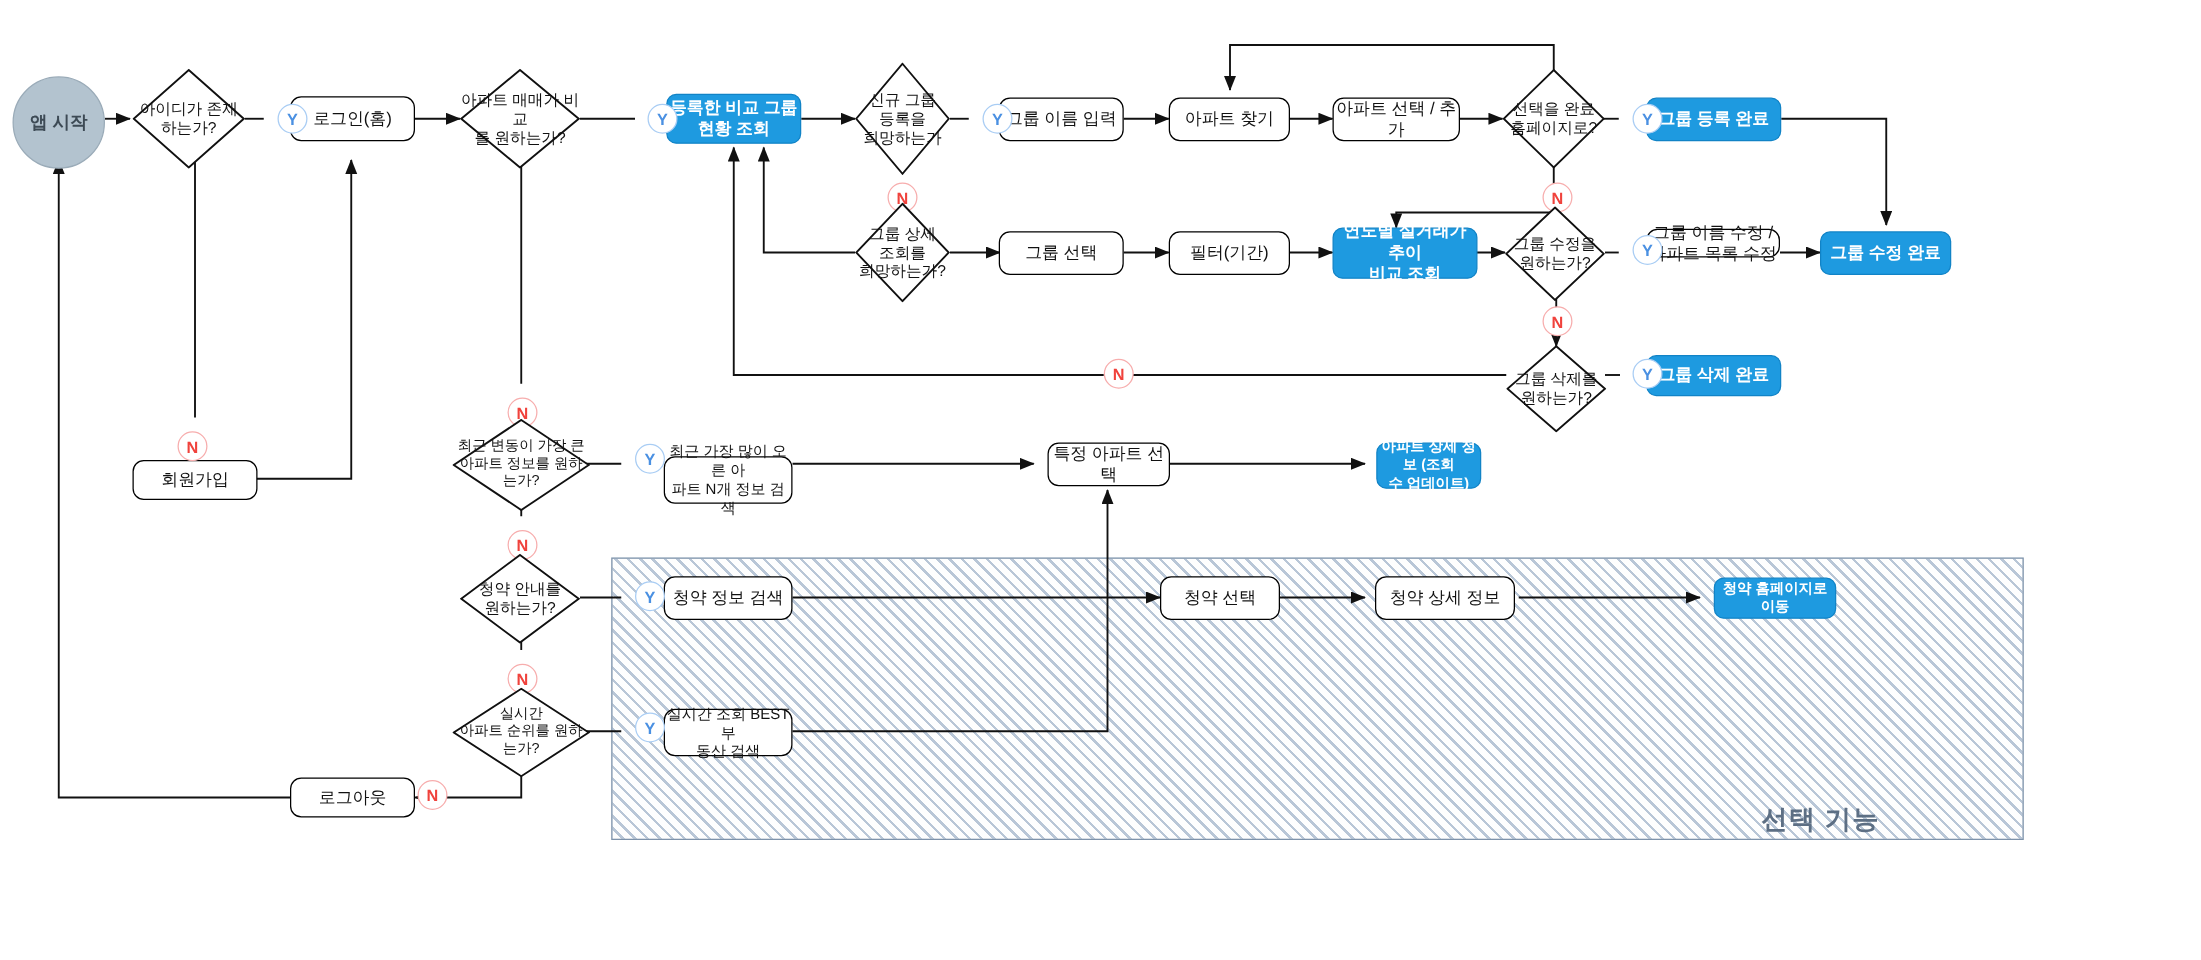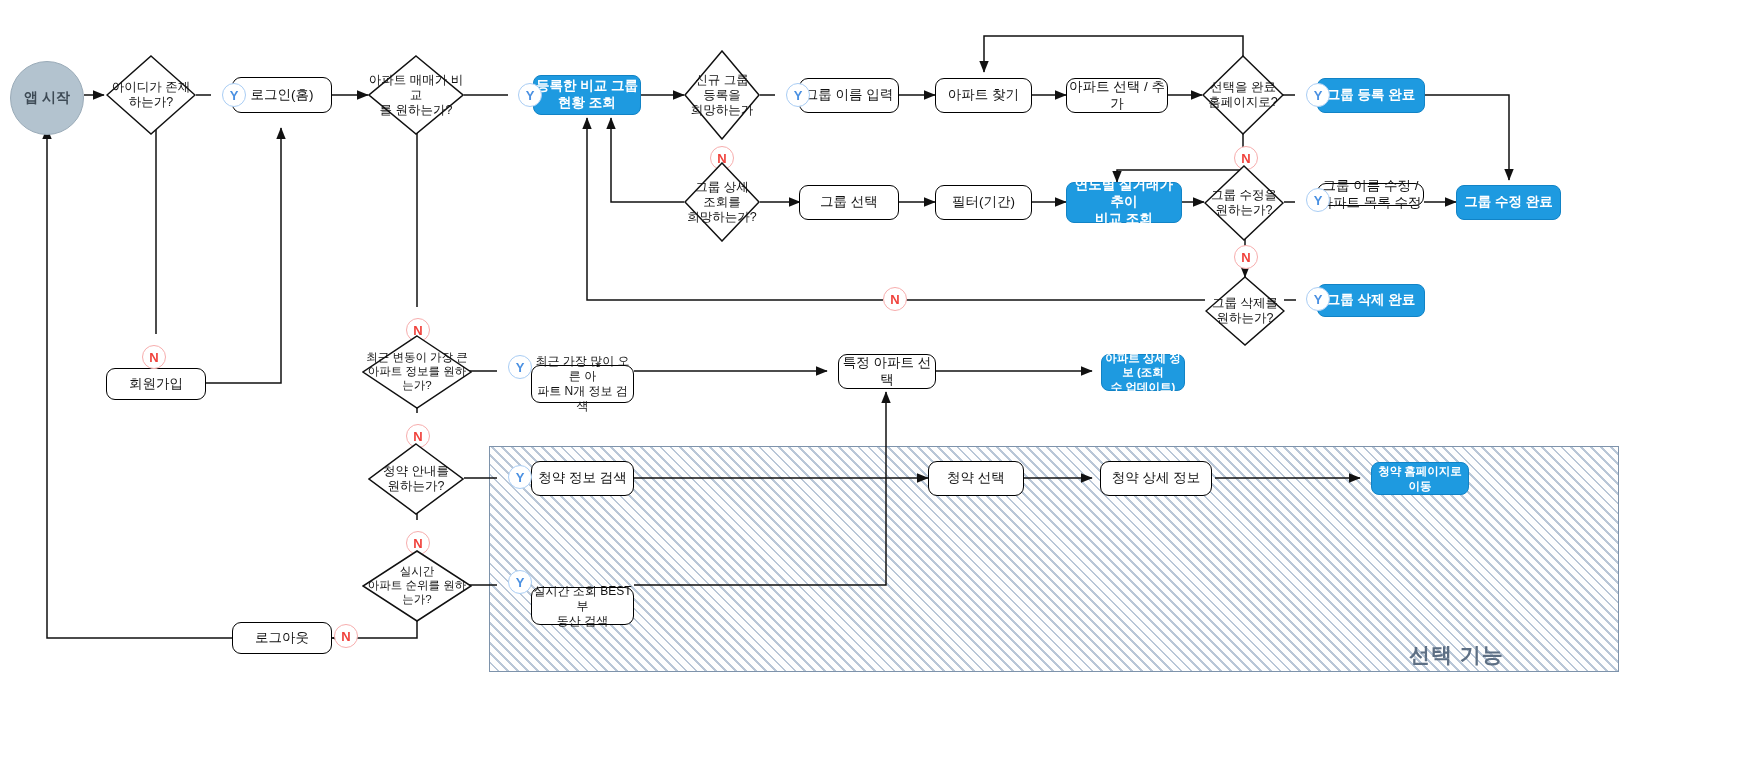--- a/index.html
+++ b/index.html
@@ -264,21 +264,21 @@
 
   <div class="node diamond" style="left:362px;top:550px;width:110px;height:72px;">
     <svg class="dshape" viewBox="0 0 110 72">
       <polygon points="55,1 109,36 55,71 1,36" fill="#fff" stroke="#111" stroke-width="1.5"></polygon>
     </svg>
     <div class="dlabel" style="white-space:pre-line;width:118%;font-size:11.5px;">실시간
 아파트 순위를 원하
 는가?</div>
   </div>
 
-  <div class="node proc" style="left:531px;top:567px;width:103px;height:38px;white-space:pre-line;font-size:12px;margin-top:20px;">실시간 조회 BEST 부
+  <div class="node proc" style="left:531px;top:567px;width:103px;height:38px;white-space:pre-line;font-size:12px;">실시간 조회 BEST 부
 동산 검색</div>
 
   <div id="badge-layer">
       <div class="badge y" style="left: 222px; top: 83px; width: 24px; height: 24px;">Y</div>
       <div class="badge n" style="left: 142px; top: 345px; width: 24px; height: 24px;">N</div>
       <div class="badge y" style="left: 518px; top: 83px; width: 24px; height: 24px;">Y</div>
       <div class="badge n" style="left: 406px; top: 318px; width: 24px; height: 24px;">N</div>
       <div class="badge y" style="left: 786px; top: 83px; width: 24px; height: 24px;">Y</div>
       <div class="badge n" style="left: 710px; top: 146px; width: 24px; height: 24px;">N</div>
       <div class="badge y" style="left: 1306px; top: 83px; width: 24px; height: 24px;">Y</div>

